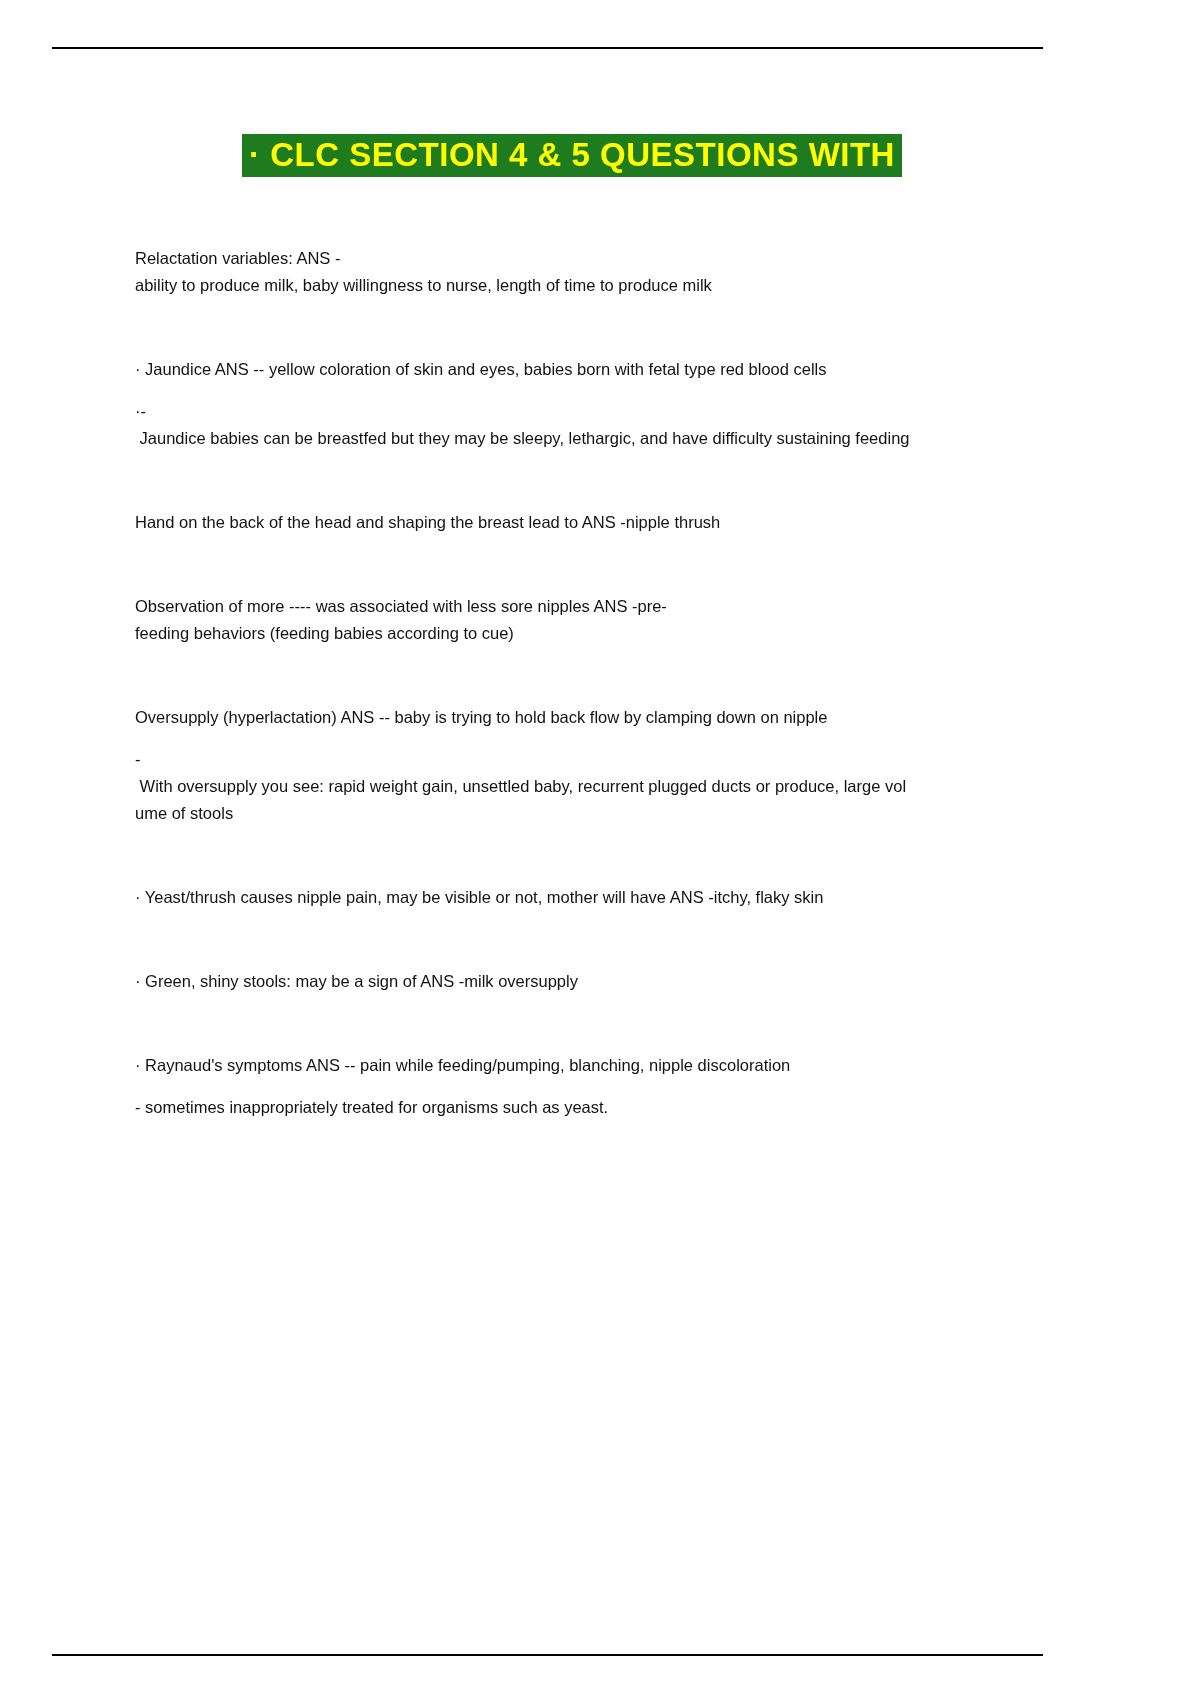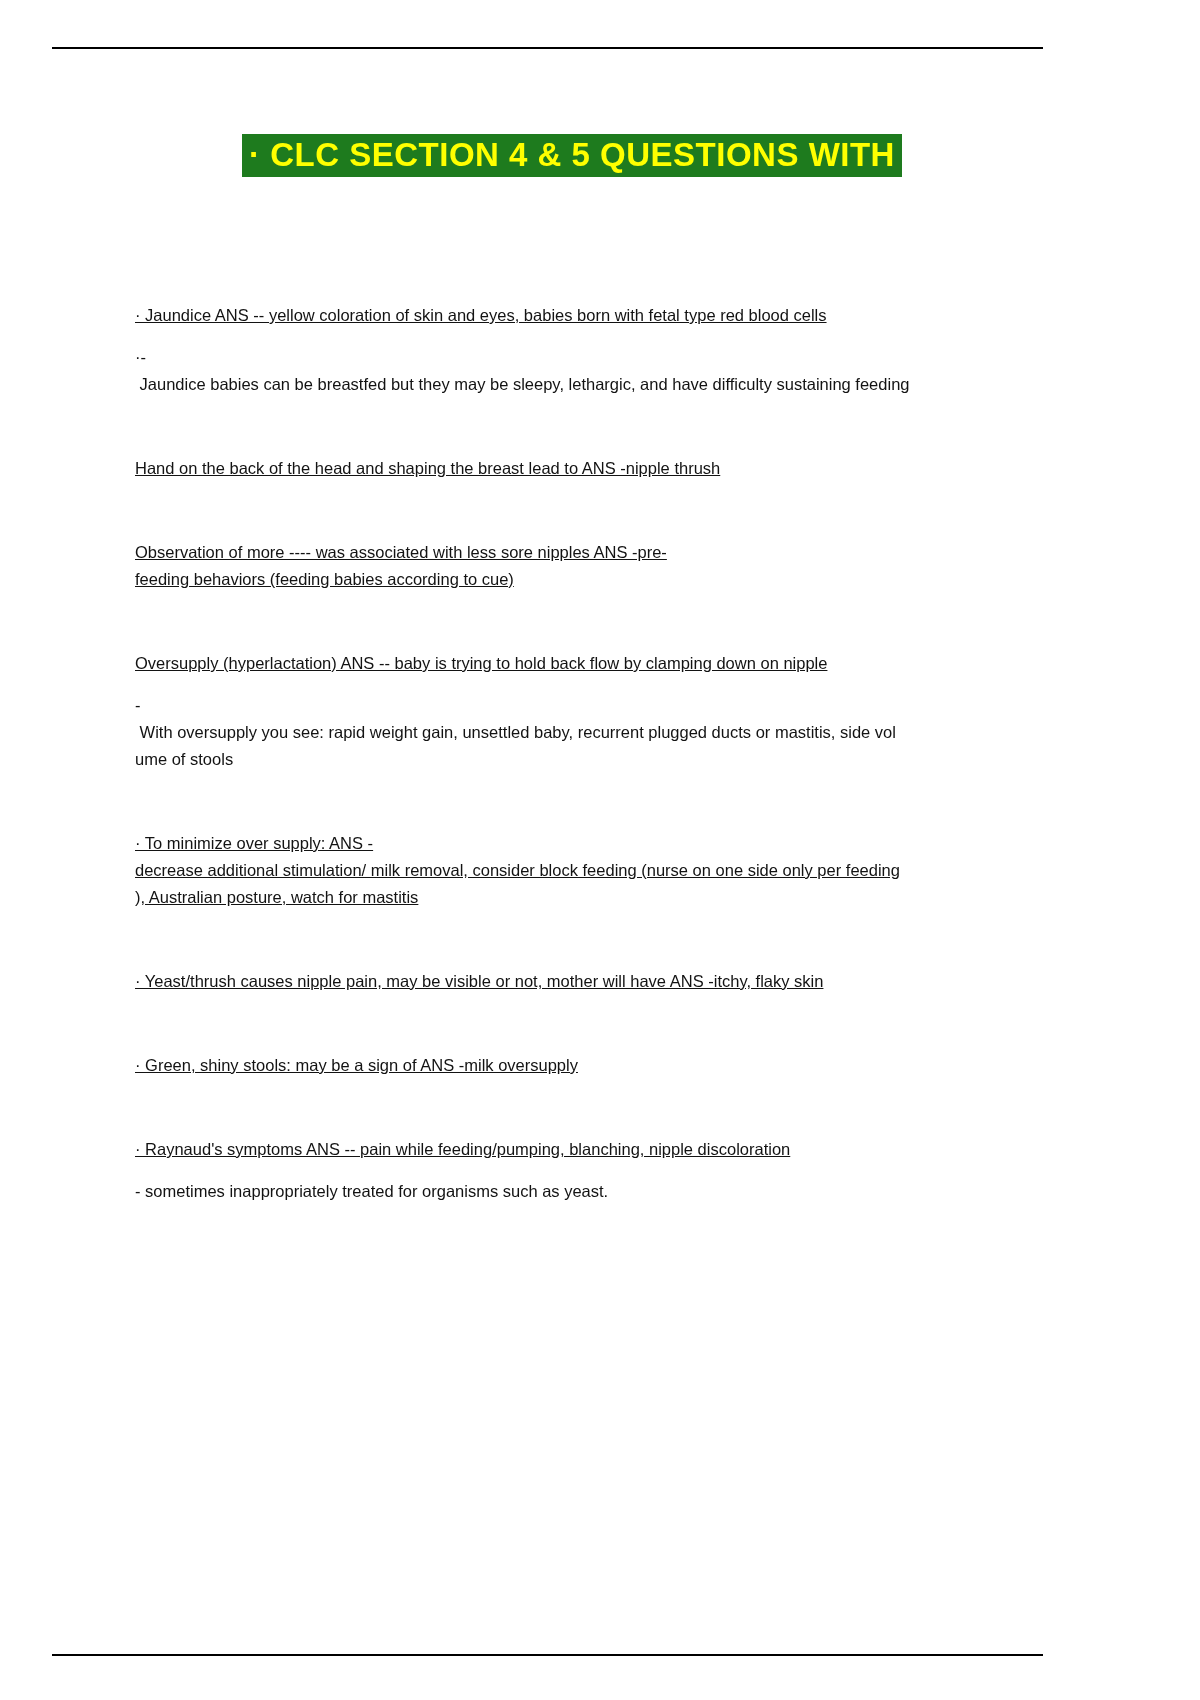--- a/index.html
+++ b/index.html
@@ -48,43 +48,42 @@
     top: 245px;
     left: 135px;
     width: 885px;
     font-size: 16.5px;
     line-height: 27px;
   }
   .para {
     margin: 0;
     white-space: pre-wrap;
   }
-  .gap-l { margin-top: 57px; text-decoration: underline; }
+  .gap-l { margin-top: 57px; }
   .gap-s { margin-top: 15px; }
 </style>
 </head>
 <body>
 
 <div class="rule top"></div>
 
 <h1 class="title"><span class="hl">· CLC SECTION 4 &amp; 5 QUESTIONS WITH</span><br></h1>
 
 <div class="doc-body">
+  <p class="para">Relactation variables: ANS -
+ability to produce milk, baby willingness to nurse, length of time to produce milk</p>
   <p class="para gap-l">· Jaundice ANS -- yellow coloration of skin and eyes, babies born with fetal type red blood cells</p>
   <p class="para gap-s">·-</p>
   <p class="para"> Jaundice babies can be breastfed but they may be sleepy, lethargic, and have difficulty sustaining feeding</p>
   <p class="para gap-l">Hand on the back of the head and shaping the breast lead to ANS -nipple thrush</p>
   <p class="para gap-l">Observation of more ---- was associated with less sore nipples ANS -pre-
 feeding behaviors (feeding babies according to cue)</p>
   <p class="para gap-l">Oversupply (hyperlactation) ANS -- baby is trying to hold back flow by clamping down on nipple</p>
   <p class="para gap-s">-</p>
-  <p class="para"> With oversupply you see: rapid weight gain, unsettled baby, recurrent plugged ducts or mastitis, side vol
+  <p class="para"> With oversupply you see: rapid weight gain, unsettled baby, recurrent plugged ducts or produce, large vol
 ume of stools</p>
-  <p class="para gap-l">· To minimize over supply: ANS -
-decrease additional stimulation/ milk removal, consider block feeding (nurse on one side only per feeding
-), Australian posture, watch for mastitis</p>
   <p class="para gap-l">· Yeast/thrush causes nipple pain, may be visible or not, mother will have ANS -itchy, flaky skin</p>
   <p class="para gap-l">· Green, shiny stools: may be a sign of ANS -milk oversupply</p>
   <p class="para gap-l">· Raynaud's symptoms ANS -- pain while feeding/pumping, blanching, nipple discoloration</p>
   <p class="para gap-s">- sometimes inappropriately treated for organisms such as yeast.</p>
 </div>
 
 <div class="rule bottom"></div>
 
 </body></html>

